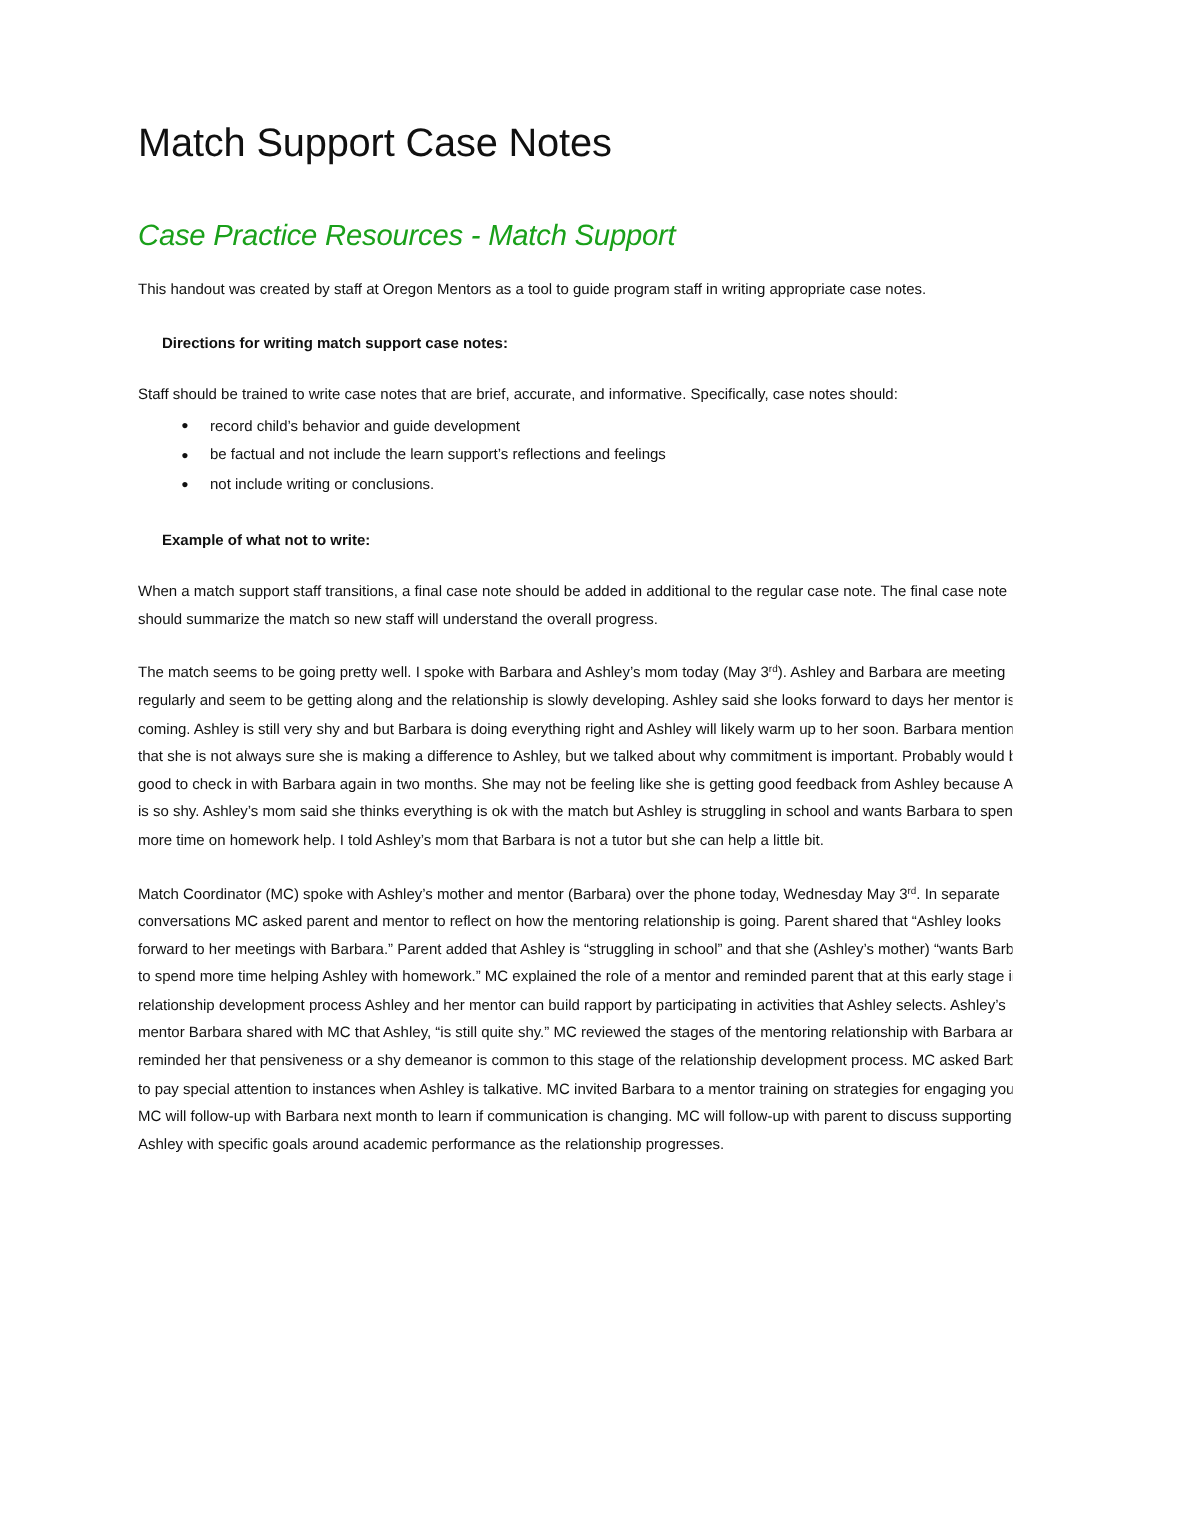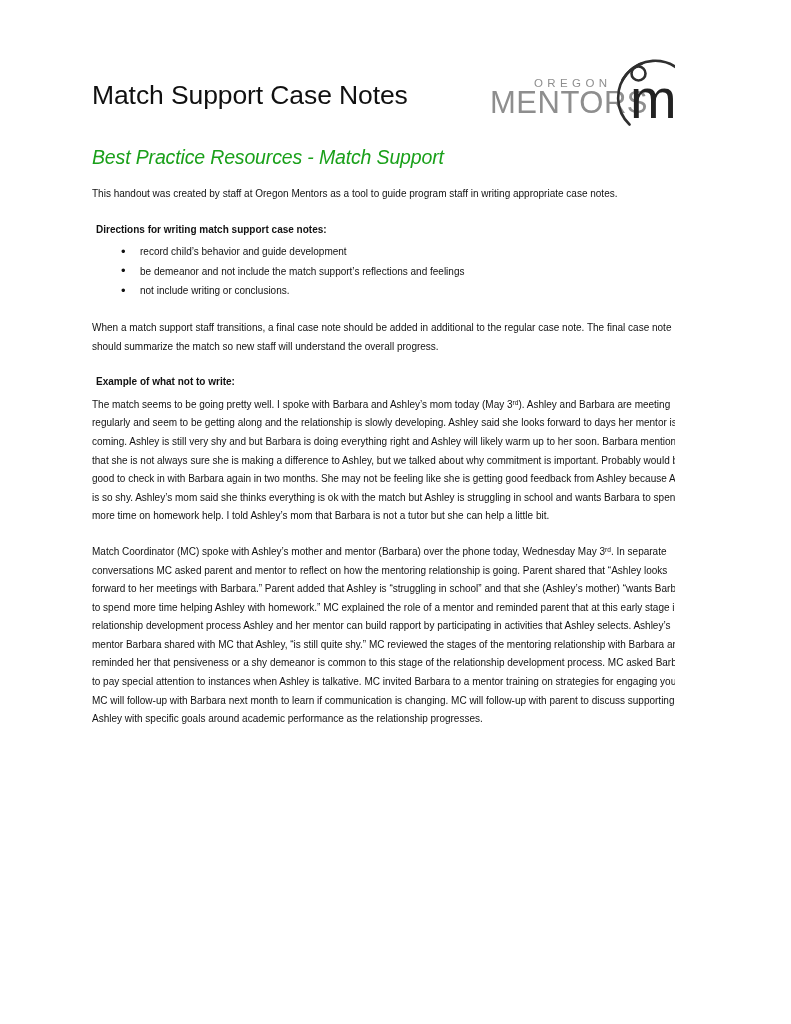--- a/index.html
+++ b/index.html
@@ -82,21 +82,21 @@
     color: #111111;
   }
   p.para {
     margin: 0 0 17px 0;
     padding: 0;
     text-align: left;
   }
   p.para.tight { margin-bottom: 0; }
   .bold-head {
     font-weight: bold;
-    margin: 4px;
+    margin: 16px;
     padding: 0;
     display: block;
   }
   ul.bullets {
     margin: 2px 0 18px 0;
     padding: 0;
     list-style: none;
   }
   ul.bullets li {
     position: relative;
@@ -120,61 +120,45 @@
 </style>
 </head>
 <body>
 
 <div class="page">
   <div class="content">
 
     <div class="header-row">
       <h1 class="doc-title">Match Support Case Notes</h1>
 
-      <div class="logo">
-        <svg width="218" height="92" viewBox="0 0 218 92" xmlns="http://www.w3.org/2000/svg">
-
-          <text x="44" y="33" font-family="Liberation Sans, sans-serif" font-size="11.5" letter-spacing="4.4" fill="#8e8e8e">OREGON</text>
-
-          <text x="0" y="59" font-family="Liberation Sans, sans-serif" font-size="31" letter-spacing="0.5" fill="#8e8e8e">MENTORS</text>
-
-          <g transform="translate(126,4)">
-            <path d="M 13.5 66.5 A 37 37 0 1 1 68 63" fill="none" stroke="#2f2f2f" stroke-width="2.6" stroke-linecap="round"></path>
-            <path d="M 6.5 22 A 37 37 0 0 1 26 5.5" fill="none" stroke="#2f2f2f" stroke-width="2.6" stroke-linecap="round"></path>
-
-            <circle cx="22.5" cy="15.5" r="7" fill="none" stroke="#2f2f2f" stroke-width="2.6"></circle>
-
-            <text x="14" y="60" font-family="Liberation Sans, sans-serif" font-size="56" fill="#222222">m</text>
-          </g>
-        </svg>
-      </div>
     </div>
 
-    <h2 class="subtitle">Best Practice Resources - Match Support</h2>
+    <h2 class="subtitle">Case Practice Resources - Match Support</h2>
 
     <div class="body-block">
 
       <p class="para">This handout was created by staff at Oregon Mentors as a tool to guide program staff in writing appropriate case notes.</p>
 
       <p class="para tight">
         <span class="bold-head">Directions for writing match support case notes:</span>
       </p>
 
+      <p class="para tight">Staff should be trained to write case notes that are brief, accurate, and informative.  Specifically, case notes should:</p>
 
       <ul class="bullets">
         <li>record child’s behavior and guide development</li>
-        <li>be demeanor and not include the match support’s reflections and feelings</li>
+        <li>be factual and not include the learn support’s reflections and feelings</li>
         <li>not include writing or conclusions.</li>
       </ul>
-
-      <p class="para">When a match support staff transitions, a final case note should be added in additional to the regular case note.  The final case note should summarize the match so new staff will understand the overall progress.</p>
 
       <p class="para tight">
         <span class="bold-head">Example of what not to write:</span>
       </p>
+
+      <p class="para">When a match support staff transitions, a final case note should be added in additional to the regular case note.  The final case note should summarize the match so new staff will understand the overall progress.</p>
 
       <p class="para"><span>The match seems to be going pretty well.  I spoke with Barbara and Ashley’s mom today (May 3</span><sup>rd</sup><span>).  Ashley and Barbara are meeting regularly and seem to be getting along and the relationship is slowly developing.  Ashley said she looks forward to days her mentor is coming.  Ashley is still very shy and but Barbara is doing everything right and Ashley will likely warm up to her soon.  Barbara mentioned that she is not always sure she is making a difference to Ashley, but we talked about why commitment is important.  Probably would be good to check in with Barbara again in two months.  She may not be feeling like she is getting good feedback from Ashley because Ashley is so shy.  Ashley’s mom said she thinks everything is ok with the match but Ashley is struggling in school and wants Barbara to spend more time on homework help.  I told Ashley’s mom that Barbara is not a tutor but she can help a little bit.</span></p>
 
 
       <p class="para"><span>Match Coordinator (MC) spoke with Ashley’s mother and mentor (Barbara) over the phone today, Wednesday May 3</span><sup>rd</sup><span>.  In separate conversations MC asked parent and mentor to reflect on how the mentoring relationship is going.  Parent shared that “Ashley looks forward to her meetings with Barbara.”  Parent added that Ashley is “struggling in school” and that she (Ashley’s mother) “wants Barbara to spend more time helping Ashley with homework.”  MC explained the role of a mentor and reminded parent that at this early stage in the relationship development process Ashley and her mentor can build rapport by participating in activities that Ashley selects.  Ashley’s mentor Barbara shared with MC that Ashley, “is still quite shy.”  MC reviewed the stages of the mentoring relationship with Barbara and reminded her that pensiveness or a shy demeanor is common to this stage of the relationship development process.  MC asked Barbara to pay special attention to instances when Ashley is talkative.  MC invited Barbara to a mentor training on strategies for engaging youth.  MC will follow-up with Barbara next month to learn if communication is changing.  MC will follow-up with parent to discuss supporting Ashley with specific goals around academic performance as the relationship progresses.</span></p>
 
     </div>
   </div>
 </div>
 

